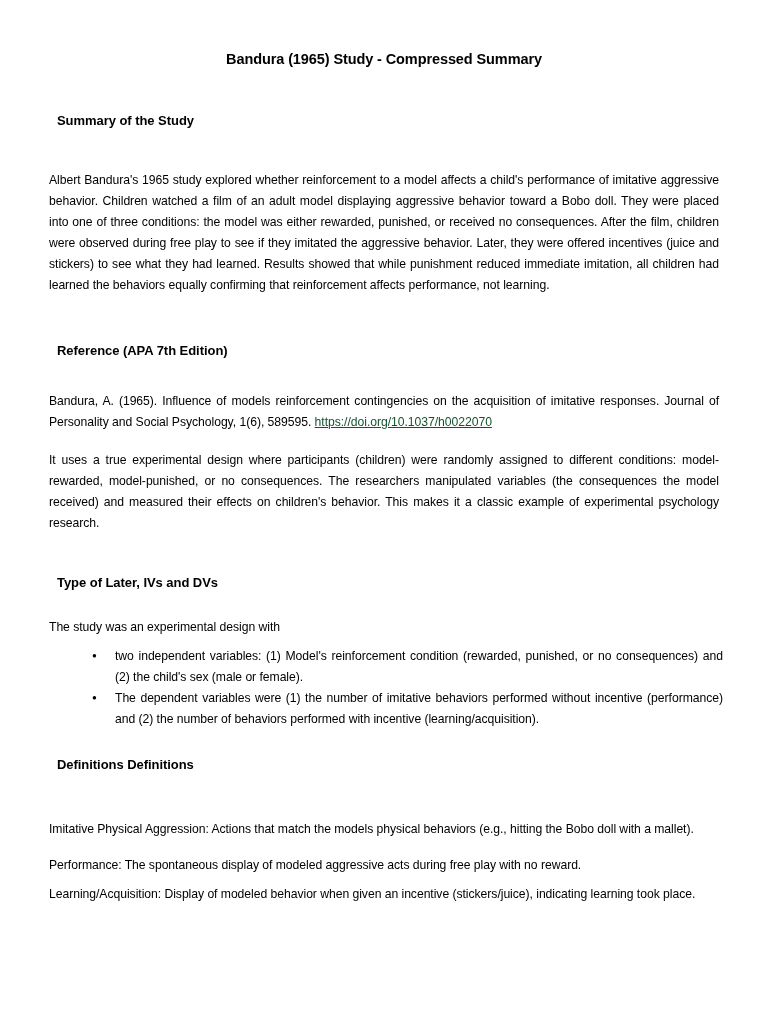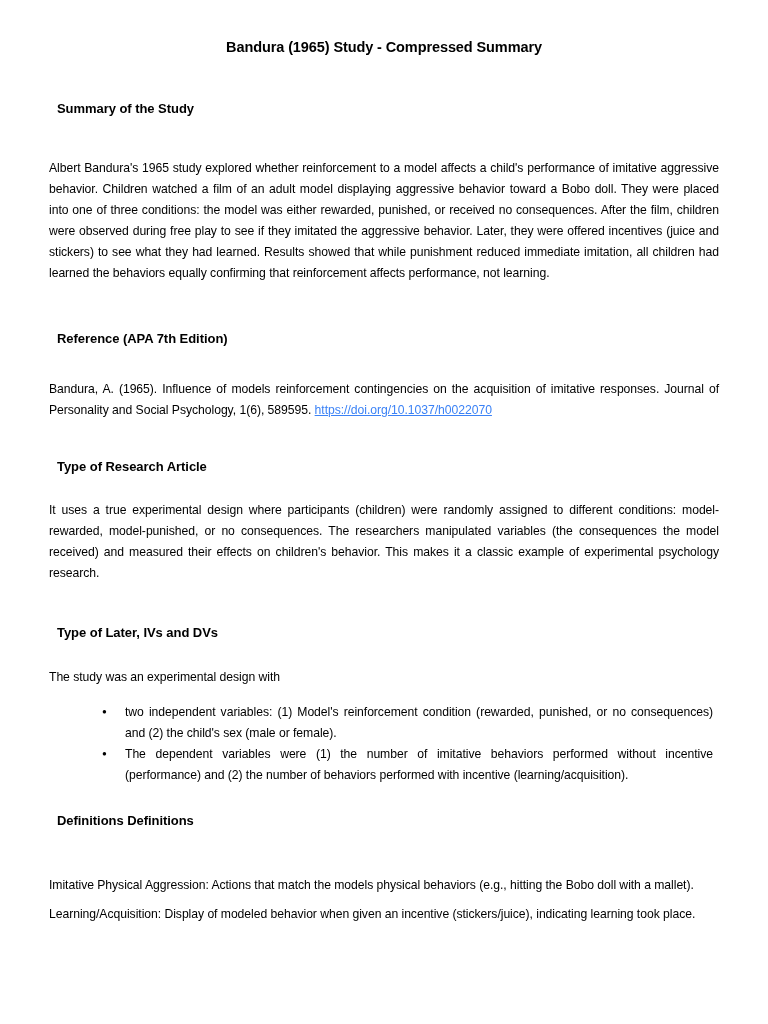--- a/index.html
+++ b/index.html
@@ -20,21 +20,21 @@
     height: 1024px;
     background: #ffffff;
     box-sizing: border-box;
     padding: 0 41px;
   }
   .doc-title {
     text-align: center;
     font-size: 14.5px;
     font-weight: bold;
     letter-spacing: -0.1px;
-    margin: 0;
+    margin: 12px;
     padding-top: 39px;
     line-height: 1.2;
   }
   h2.section-heading {
     font-size: 13px;
     font-weight: bold;
     margin: 16px;
     line-height: 1.25;
     letter-spacing: -0.05px;
   }
@@ -56,66 +56,66 @@
   .p-type-article-1 { padding-top: 10px; }
   .p-type-article-2 { padding-top: 9px; }
   .h-type-study { padding-top: 25px; }
   .p-type-study { padding-top: 10px; }
   .h-opdefs { padding-top: 11px; }
   .opdefs-block { padding-top: 22px; }
   .opdefs-block p.body-text { text-align: left; }
   .opdef-gap { padding-top: 7px; }
 
   ul.bullet-list {
-    margin: 14px;
+    margin: 4px;
     padding: 0 0 0 47px;
     list-style: none;
   }
   ul.bullet-list li {
     position: relative;
     font-size: 12.2px;
     line-height: 1.72;
     text-align: justify;
     padding-left: 23px;
     letter-spacing: -0.05px;
   }
   ul.bullet-list li::before {
     content: "\25CF";
     position: absolute;
     left: 0;
     top: 0;
     font-size: 8px;
     line-height: 2.55;
   }
   a.doi-link {
-    color: #3b82f6;
+    color: #14532d;
   }
 </style>
 </head>
 <body>
 
 <div class="page">
 
   <h1 class="doc-title">Bandura (1965) Study - Compressed Summary</h1>
 
   <h2 class="section-heading h-summary">Summary of the Study</h2>
   <p class="body-text p-summary">Albert Bandura's 1965 study explored whether reinforcement to a model affects a child's performance of imitative aggressive behavior. Children watched a film of an adult model displaying aggressive behavior toward a Bobo doll. They were placed into one of three conditions: the model was either rewarded, punished, or received no consequences. After the film, children were observed during free play to see if they imitated the aggressive behavior. Later, they were offered incentives (juice and stickers) to see what they had learned. Results showed that while punishment reduced immediate imitation, all children had learned the behaviors equally confirming that reinforcement affects performance, not learning.</p>
 
   <h2 class="section-heading h-reference">Reference (APA 7th Edition)</h2>
   <p class="body-text p-reference"><span>Bandura, A. (1965). Influence of models reinforcement contingencies on the acquisition of imitative responses. Journal of Personality and Social Psychology, 1(6), 589595. </span><a class="doi-link" href="#">https://doi.org/10.1037/h0022070</a></p>
 
-  <h2 class="section-heading h-type-article">Type of Research Article</h2>
   <p class="body-text p-type-article-2">It uses a true experimental design where participants (children) were randomly assigned to different conditions: model-rewarded, model-punished, or no consequences. The researchers manipulated variables (the consequences the model received) and measured their effects on children's behavior. This makes it a classic example of experimental psychology research.</p>
 
   <h2 class="section-heading h-type-study">Type of Later, IVs and DVs</h2>
   <p class="body-text left p-type-study">The study was an experimental design with</p>
   <ul class="bullet-list">
     <li>two independent variables: (1) Model's reinforcement condition (rewarded, punished, or no consequences) and (2) the child's sex (male or female).</li>
     <li>The dependent variables were (1) the number of imitative behaviors performed without incentive (performance) and (2) the number of behaviors performed with incentive (learning/acquisition).</li>
   </ul>
 
   <h2 class="section-heading h-opdefs">Definitions Definitions</h2>
   <div class="opdefs-block">
     <p class="body-text">Imitative Physical Aggression: Actions that match the models physical behaviors (e.g., hitting the Bobo doll with a mallet).</p>
+    <p class="body-text opdef-gap">Performance: The spontaneous display of modeled aggressive acts during free play with no reward.</p>
     <p class="body-text">Learning/Acquisition: Display of modeled behavior when given an incentive (stickers/juice), indicating learning took place.</p>
   </div>
 
 </div>
 
 </body></html>

